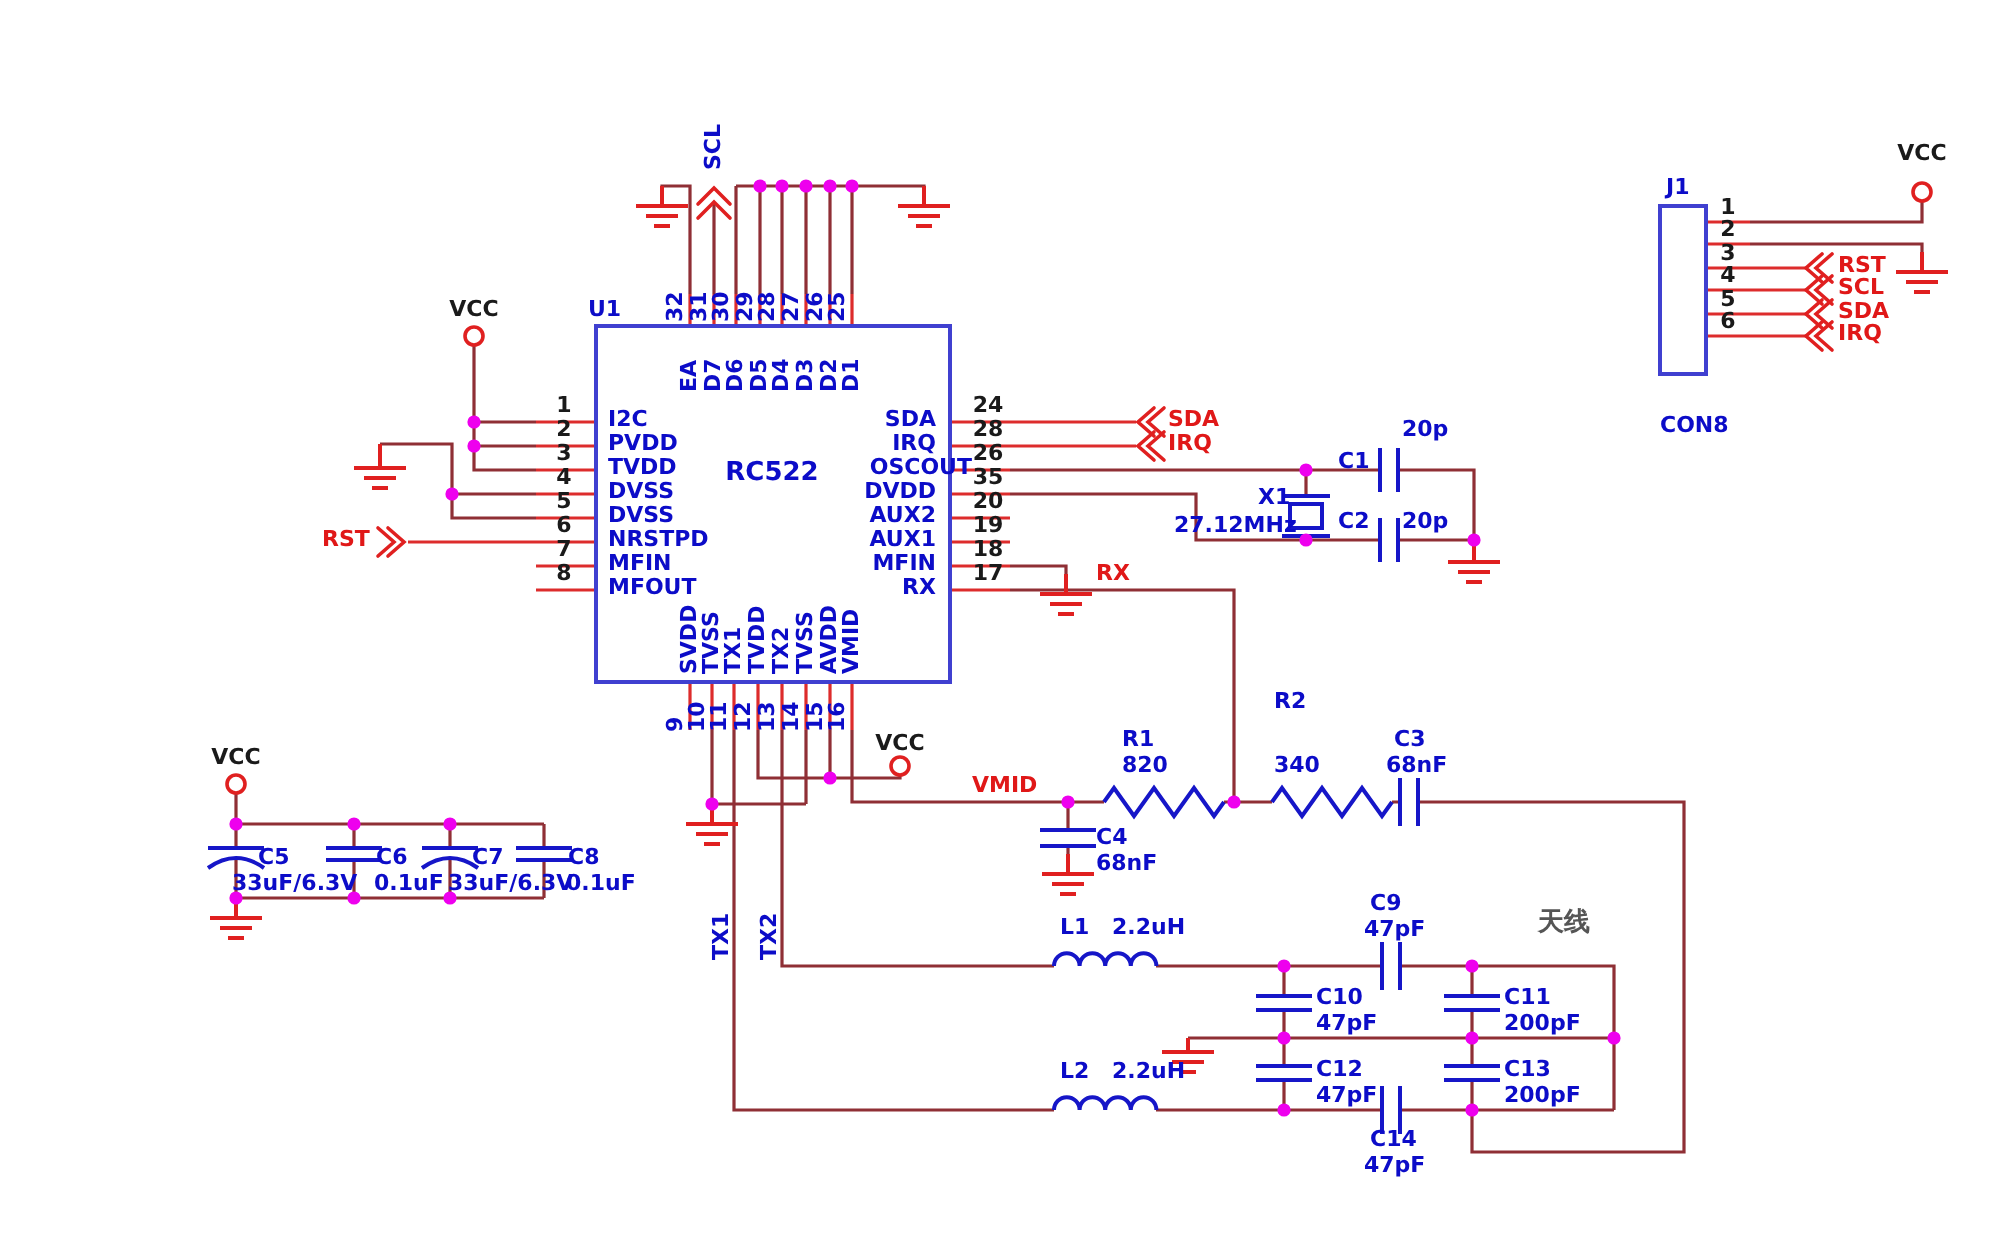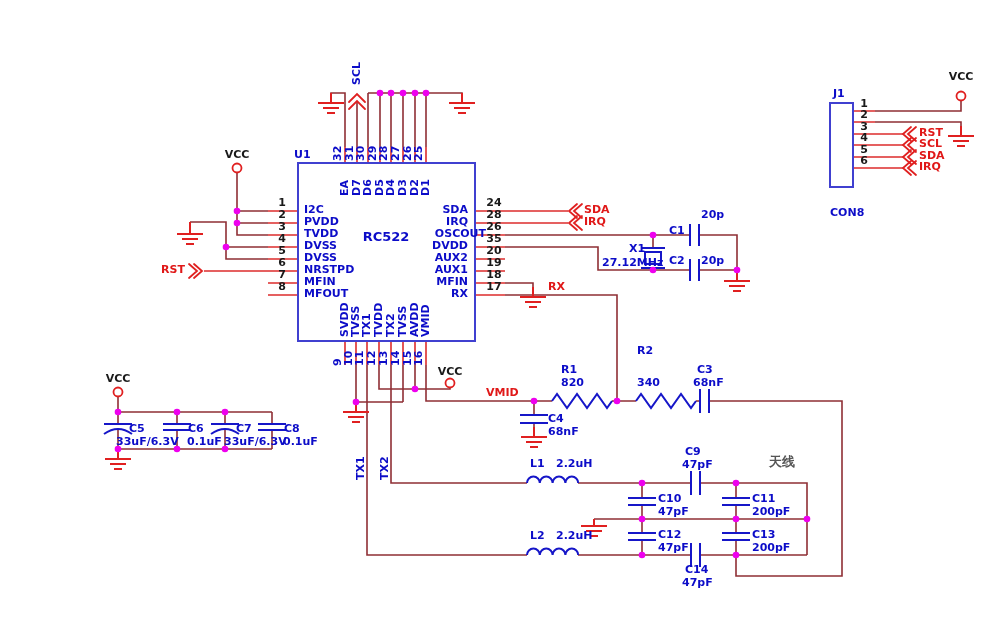--- a/index.html
+++ b/index.html
@@ -236,21 +236,21 @@
   <span class="lbl net" style="left:548px;top:281px">RX</span>
   <span class="lbl net" style="left:486px;top:387px">VMID</span>
   <span class="vlbl net" style="left:355px;top:480px">TX1</span>
   <span class="vlbl net" style="left:379px;top:480px">TX2</span>
 
   <span class="lbl" style="left:669px;top:225px">C1</span>
   <span class="lbl" style="left:701px;top:209px">20p</span>
   <span class="lbl" style="left:669px;top:255px">C2</span>
   <span class="lbl" style="left:701px;top:255px">20p</span>
   <span class="lbl" style="left:629px;top:243px">X1</span>
-  <span class="lbl" style="left:602px;top:257px">27.12MHz</span>
+  <span class="lbl" style="left:587px;top:257px">27.12MHz</span>
 
   <span class="lbl" style="left:561px;top:364px">R1</span>
   <span class="lbl" style="left:561px;top:377px">820</span>
   <span class="lbl" style="left:637px;top:345px">R2</span>
   <span class="lbl" style="left:637px;top:377px">340</span>
   <span class="lbl" style="left:697px;top:364px">C3</span>
   <span class="lbl" style="left:693px;top:377px">68nF</span>
   <span class="lbl" style="left:548px;top:413px">C4</span>
   <span class="lbl" style="left:548px;top:426px">68nF</span>
 

